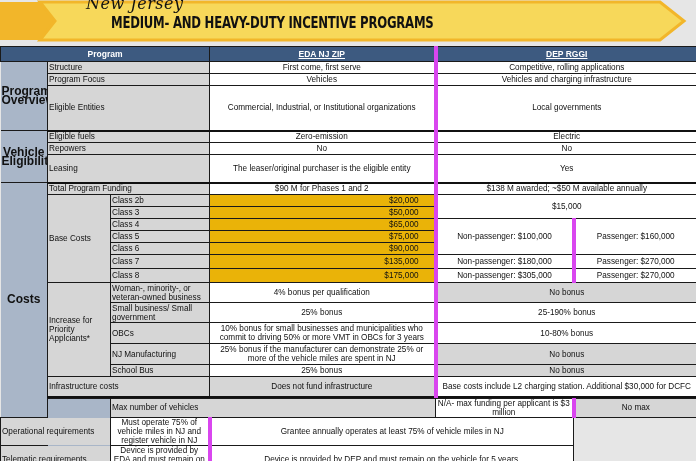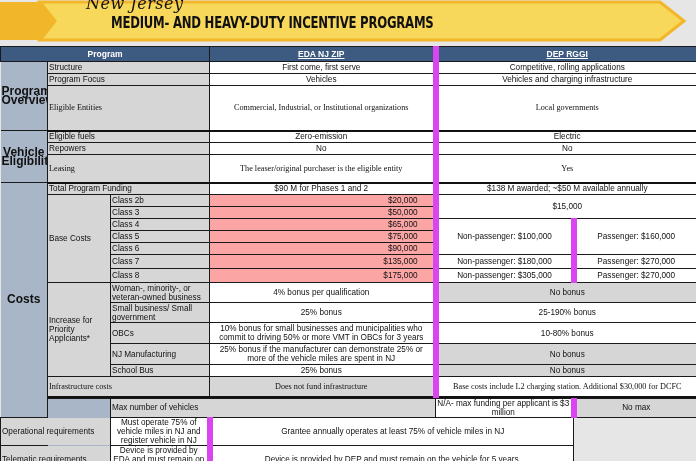--- a/index.html
+++ b/index.html
@@ -10,23 +10,23 @@
   .title{position:absolute;left:111px;top:14px;font-family:"DejaVu Sans",sans-serif;font-weight:bold;font-size:15px;color:#111;letter-spacing:-0.3px;transform:scaleX(0.78);transform-origin:left;white-space:nowrap;}
   table{position:absolute;left:0;top:46px;border-collapse:collapse;table-layout:fixed;width:696px;font-size:8.2px;color:#111;}
   td,th{border:1px solid #1a1a1a;padding:0 1px;line-height:9px;overflow:hidden;}
   th{background:#3d5a80;color:#fff;font-weight:bold;height:14px;font-size:8.5px;}
   th.u span{text-decoration:underline;}
   .cat{background:#a9b6c8;font-weight:bold;text-align:center;font-size:12px;border-left:none;}
   .lbl{background:#d6d6d6;text-align:left;}
   .v{background:#fff;text-align:center;}
   .vl{background:#fff;text-align:center;}
   .g{background:#d6d6d6;text-align:center;}
-  .vr{background:#fca5a5;text-align:right;padding-right:15px;}
-  .thick-r{border-right:6px solid #d946ef;}
-  .thick-b td{border-bottom:2px solid #111;font-family:Liberation Serif, serif;}
+  .vr{background:#eab308;text-align:right;padding-right:15px;}
+  .thick-r{border-right:4px solid #d946ef;}
+  .thick-b td{border-bottom:2px solid #111;}
 </style>
 </head>
 <body>
 
 <div class="banner">
   <svg width="696" height="42">
     <polygon points="0,2 40,2 55,21 40,40 0,40" fill="#f2b62a"></polygon>
     <polygon points="40,2 660,2 684,21 660,40 40,40 55,21" fill="#f7d85a" stroke="#f2b62a" stroke-width="3"></polygon>
   </svg>
   <div class="script">New Jersey</div>

